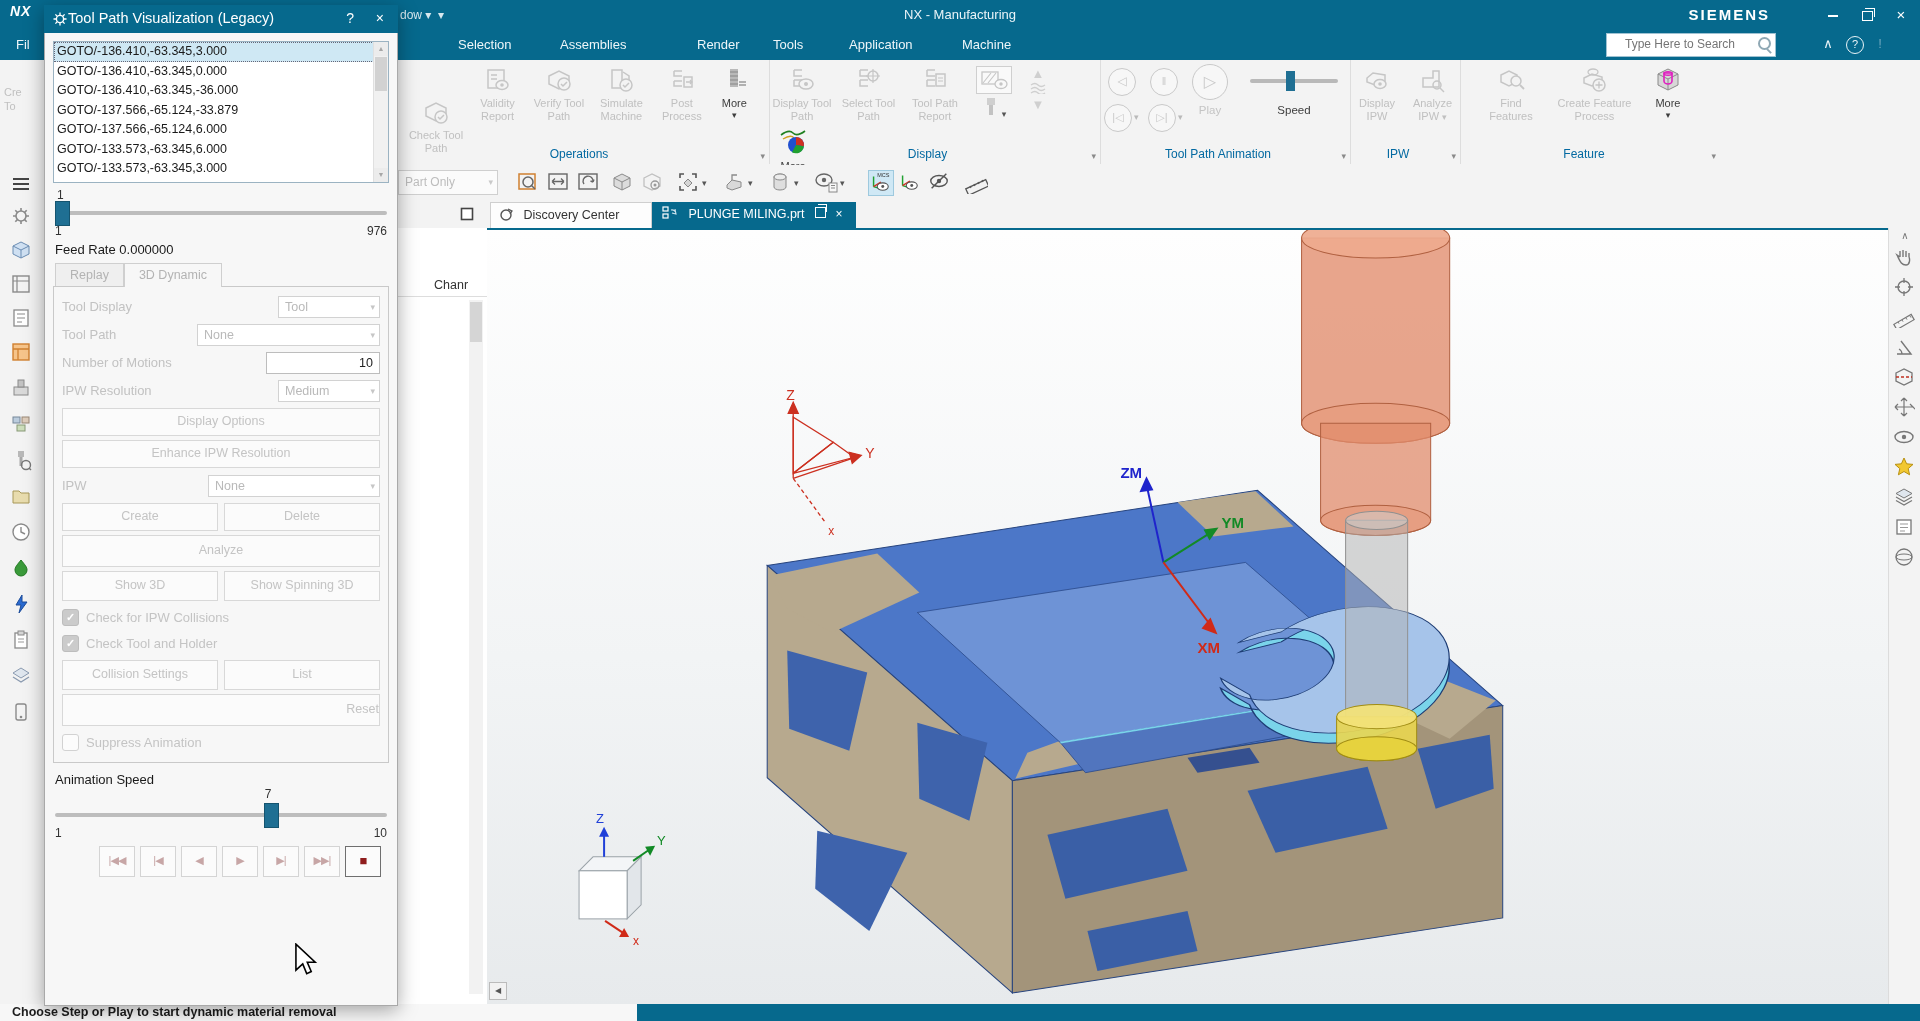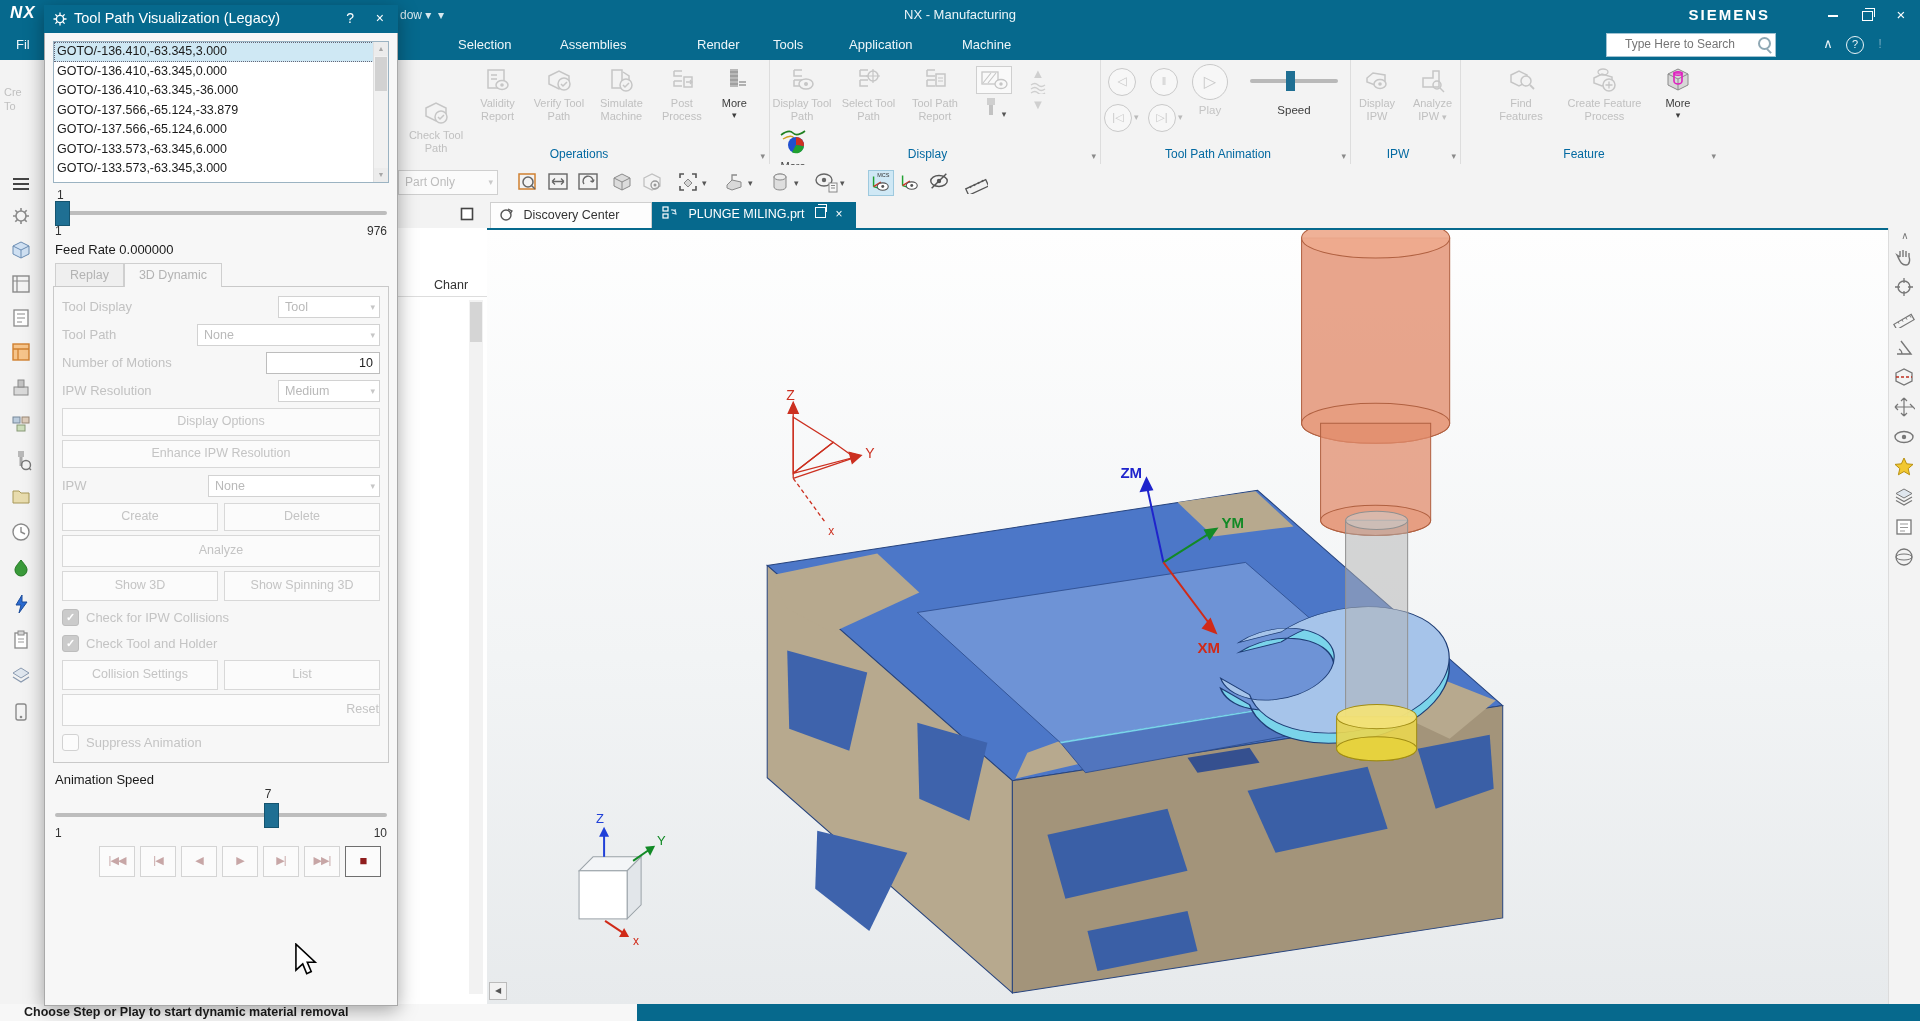--- a/index.html
+++ b/index.html
@@ -1,20 +1,20 @@
 <!DOCTYPE html>
 <html><head>
 <meta charset="utf-8">
 <style>
   html,body{margin:0;padding:0;background:#555;}
   #app{position:relative;width:1920px;height:1021px;background:#f2f2f2;
        font-family:"Liberation Sans",sans-serif;overflow:hidden;color:#333;}
   
   .titlebar{position:absolute;left:0;top:0;width:1920px;height:30px;background:#06698D;color:#fff;}
-  .nx-logo{position:absolute;left:10px;top:3px;font-size:17px;font-weight:bold;font-style:italic;letter-spacing:1px;}
+  .nx-logo{position:absolute;left:10px;top:3px;font-size:14px;font-weight:bold;font-style:italic;letter-spacing:1px;}
   .win-title{position:absolute;left:0;right:0;top:7px;text-align:center;font-size:13px;color:#eaf4f8;}
   .qat-tail{position:absolute;left:400px;top:8px;font-size:12px;color:#d7e8ef;}
   .brand{position:absolute;right:150px;top:6px;font-weight:bold;font-size:15px;letter-spacing:2px;color:#fff;}
   .winbtn{position:absolute;top:0;width:34px;height:30px;text-align:center;line-height:30px;color:#fff;font-size:13px;cursor:default;}
   .minbar{display:inline-block;width:10px;height:2px;background:#fff;vertical-align:middle;}
   .restore-ic{display:inline-block;width:9px;height:8px;border:1px solid #fff;position:relative;vertical-align:middle;}
   .restore-ic i{position:absolute;left:2px;top:-4px;width:9px;height:8px;border:1px solid #fff;border-bottom:none;border-left:none;}
   .menubar{position:absolute;left:0;top:30px;width:1920px;height:30px;background:#06698D;color:#eaf4f8;}
   .menu-item{display:inline-block;font-size:13px;padding:7px 0 0 0;color:#eef6f9;}
   .searchwrap{position:absolute;right:144px;top:3px;width:168px;height:22px;background:#fff;border:1px solid #9fc2d2;}
@@ -54,24 +54,24 @@
   .navpanel{position:absolute;left:396px;top:228px;width:91px;height:776px;background:#ffffff;border-right:1px solid #c9c9c9;}
   .navhead{position:absolute;left:0;top:48px;width:70px;height:20px;border-bottom:1px solid #ddd;font-size:12.5px;color:#333;padding-left:38px;line-height:19px;overflow:hidden;white-space:nowrap;}
   .navscroll{position:absolute;right:4px;top:72px;width:14px;bottom:10px;background:#f2f2f2;}
   .navthumb{position:absolute;left:1px;top:2px;width:12px;height:40px;background:#d5d5d5;}
   
   .viewport{position:absolute;left:487px;top:228px;width:1401px;height:776px;border-top:2px solid #06698D;
             background:linear-gradient(180deg,#fefefe 0%,#f2f4f5 55%,#e7eaec 100%);}
   .viewport svg.scene{position:absolute;left:0;top:0;width:100%;height:100%;}
   
   .statusbar{position:absolute;left:0;top:1004px;width:1920px;height:17px;background:#06698D;}
-  .statusmsg{position:absolute;left:0;top:0;width:637px;height:17px;background:#f7f7f7;font-size:12.5px;font-weight:bold;color:#1c1c1c;line-height:16px;padding-left:24px;box-sizing:border-box;white-space:nowrap;overflow:hidden;}
+  .statusmsg{position:absolute;left:0;top:0;width:637px;height:17px;background:#f7f7f7;font-size:12.5px;font-weight:bold;color:#1c1c1c;line-height:16px;padding-left:12px;box-sizing:border-box;white-space:nowrap;overflow:hidden;}
   
   .dialog{position:absolute;left:44px;top:5px;width:354px;height:1000px;z-index:50;box-shadow:0 5px 18px rgba(0,0,0,.35);}
-  .dlg-title{height:28px;background:#06698D;color:#fff;font-size:14.5px;line-height:27px;position:relative;padding-left:30px;}
+  .dlg-title{height:28px;background:#06698D;color:#fff;font-size:14.5px;line-height:27px;position:relative;padding-left:24px;}
   .dlg-title .ghelp{position:absolute;right:44px;top:0;font-size:14px;}
   .dlg-title .gclose{position:absolute;right:14px;top:0;font-size:14px;}
   .gearic{position:absolute;left:8px;top:6px;}
   .dlg-body{background:#f7f7f7;border:1px solid #a9a9a9;border-top:none;height:964px;padding:8px 8px 0;box-sizing:content-box;}
   .gotolist{position:relative;height:140px;background:#fff;border:1px solid #9bb3c2;overflow:hidden;}
   .gotoitem{font-size:12.5px;color:#1a1a1a;line-height:19.5px;padding-left:3px;white-space:nowrap;}
   .gotoitem.sel{background:#CFE8F4;outline:1px dotted #667;outline-offset:-1px;}
   .listsb{position:absolute;right:0;top:0;width:14px;height:100%;background:#f1f1f1;border-left:1px solid #e0e0e0;}
   .listsb .ar{position:absolute;left:0;width:14px;height:14px;color:#a7a7a7;font-size:7px;text-align:center;line-height:14px;background:#ececec;}
   .listsb .th{position:absolute;left:1px;top:15px;width:12px;height:34px;background:#d2d2d2;}
@@ -285,21 +285,21 @@
               <circle cx="19" cy="19" r="4" fill="none" stroke="#c6c6c6" stroke-width="1.5"></circle>
               <path d="M22 22 l4 4" stroke="#c6c6c6" stroke-width="1.5"></path>
             </svg>
           <span>Analyze IPW</span> <span style="font-size:9px;">▾</span></div>
       </div>
       <div class="gfoot">IPW</div>
       <div class="gcaret">▾</div>
     </div>
 
     <div class="rgroup" style="left:1462px;width:258px;border-right:none;">
-      <div style="padding-left:28px;">
+      <div style="padding-left:18px;">
         <div class="rbtn" style="width:62px;">
           <svg class="ric" width="28" height="28" viewBox="0 0 28 28">
               <path d="M4 9 L12 5 L20 9 L20 16 L12 20 L4 16 Z" fill="none" stroke="#c6c6c6" stroke-width="1.5"></path>
               <circle cx="19" cy="15" r="5" fill="#f3f3f3" stroke="#c6c6c6" stroke-width="1.5"></circle>
               <path d="M23 19 l4 4" stroke="#c6c6c6" stroke-width="1.8"></path>
             </svg>
           <span>Find Features</span></div>
         <div class="rbtn" style="width:96px;">
           <svg class="ric" width="28" height="28" viewBox="0 0 28 28">
               <path d="M4 12 L12 8 L22 11 L22 16 L12 20 L4 17 Z" fill="none" stroke="#c6c6c6" stroke-width="1.5"></path>

